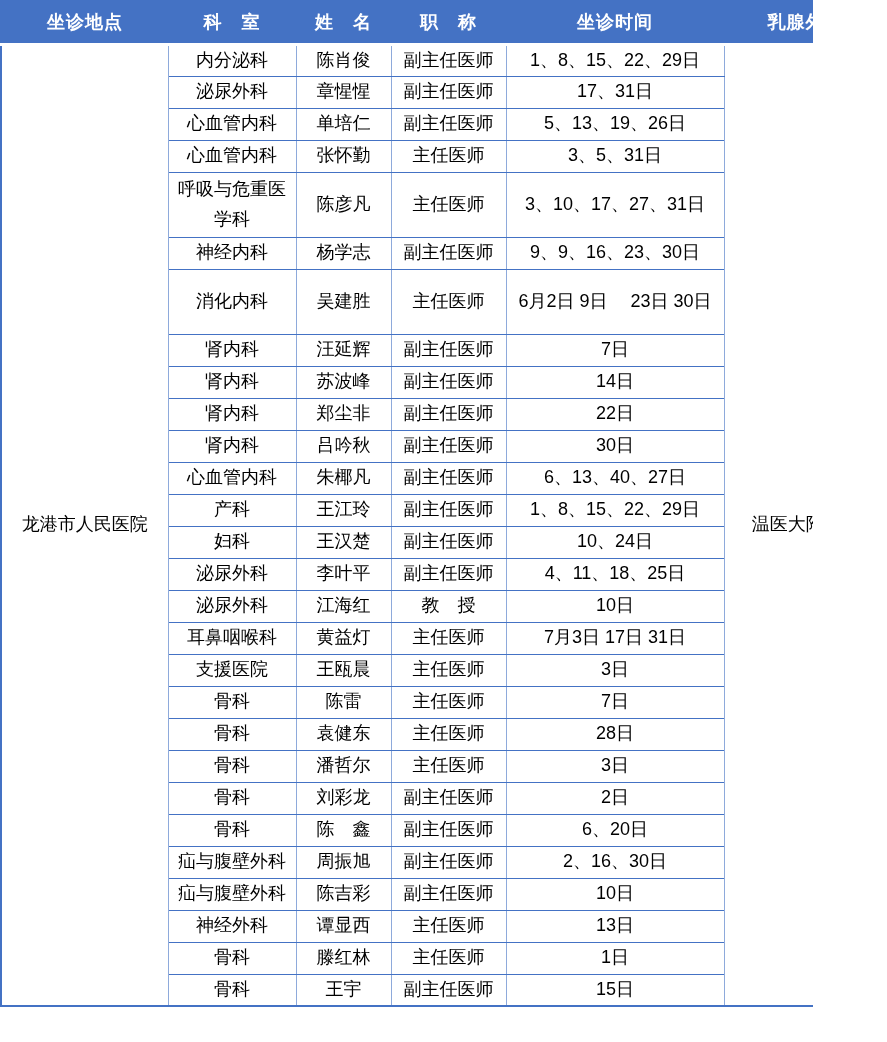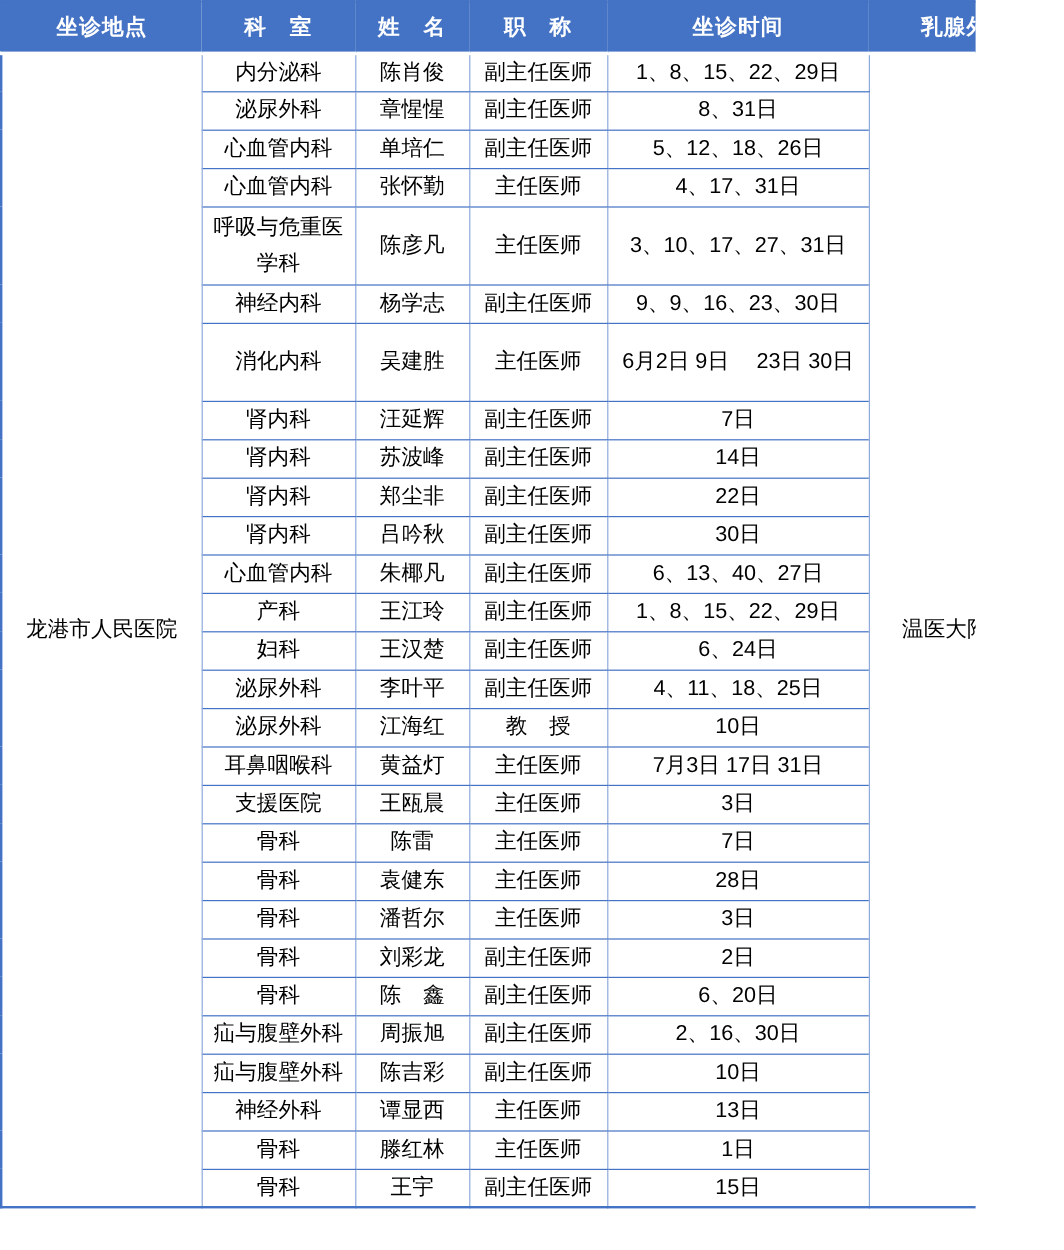--- a/index.html
+++ b/index.html
@@ -102,33 +102,33 @@
           <td>内分泌科</td>
           <td>陈肖俊</td>
           <td>副主任医师</td>
           <td>1、8、15、22、29日</td>
           <td class="hosp" rowspan="28">温医大附一院</td>
         </tr>
         <tr>
           <td>泌尿外科</td>
           <td>章惺惺</td>
           <td>副主任医师</td>
-          <td>8、31日</td>
+          <td>17、31日</td>
         </tr>
         <tr>
           <td>心血管内科</td>
           <td>单培仁</td>
           <td>副主任医师</td>
-          <td>5、12、18、26日</td>
+          <td>5、13、19、26日</td>
         </tr>
         <tr>
           <td>心血管内科</td>
           <td>张怀勤</td>
           <td>主任医师</td>
-          <td>4、17、31日</td>
+          <td>3、5、31日</td>
         </tr>
         <tr>
           <td>呼吸与危重医学科</td>
           <td>陈彦凡</td>
           <td>主任医师</td>
           <td>3、10、17、27、31日</td>
         </tr>
         <tr>
           <td>神经内科</td>
           <td>杨学志</td>
@@ -174,21 +174,21 @@
         <tr>
           <td>产科</td>
           <td>王江玲</td>
           <td>副主任医师</td>
           <td>1、8、15、22、29日</td>
         </tr>
         <tr>
           <td>妇科</td>
           <td>王汉楚</td>
           <td>副主任医师</td>
-          <td>6、24日</td>
+          <td>10、24日</td>
         </tr>
         <tr>
           <td>泌尿外科</td>
           <td>李叶平</td>
           <td>副主任医师</td>
           <td>4、11、18、25日</td>
         </tr>
         <tr>
           <td>泌尿外科</td>
           <td>江海红</td>

